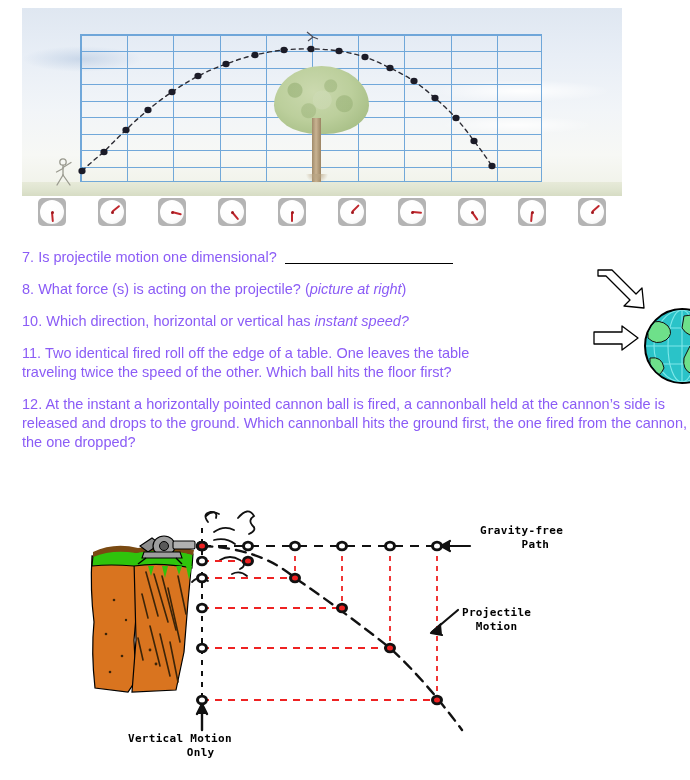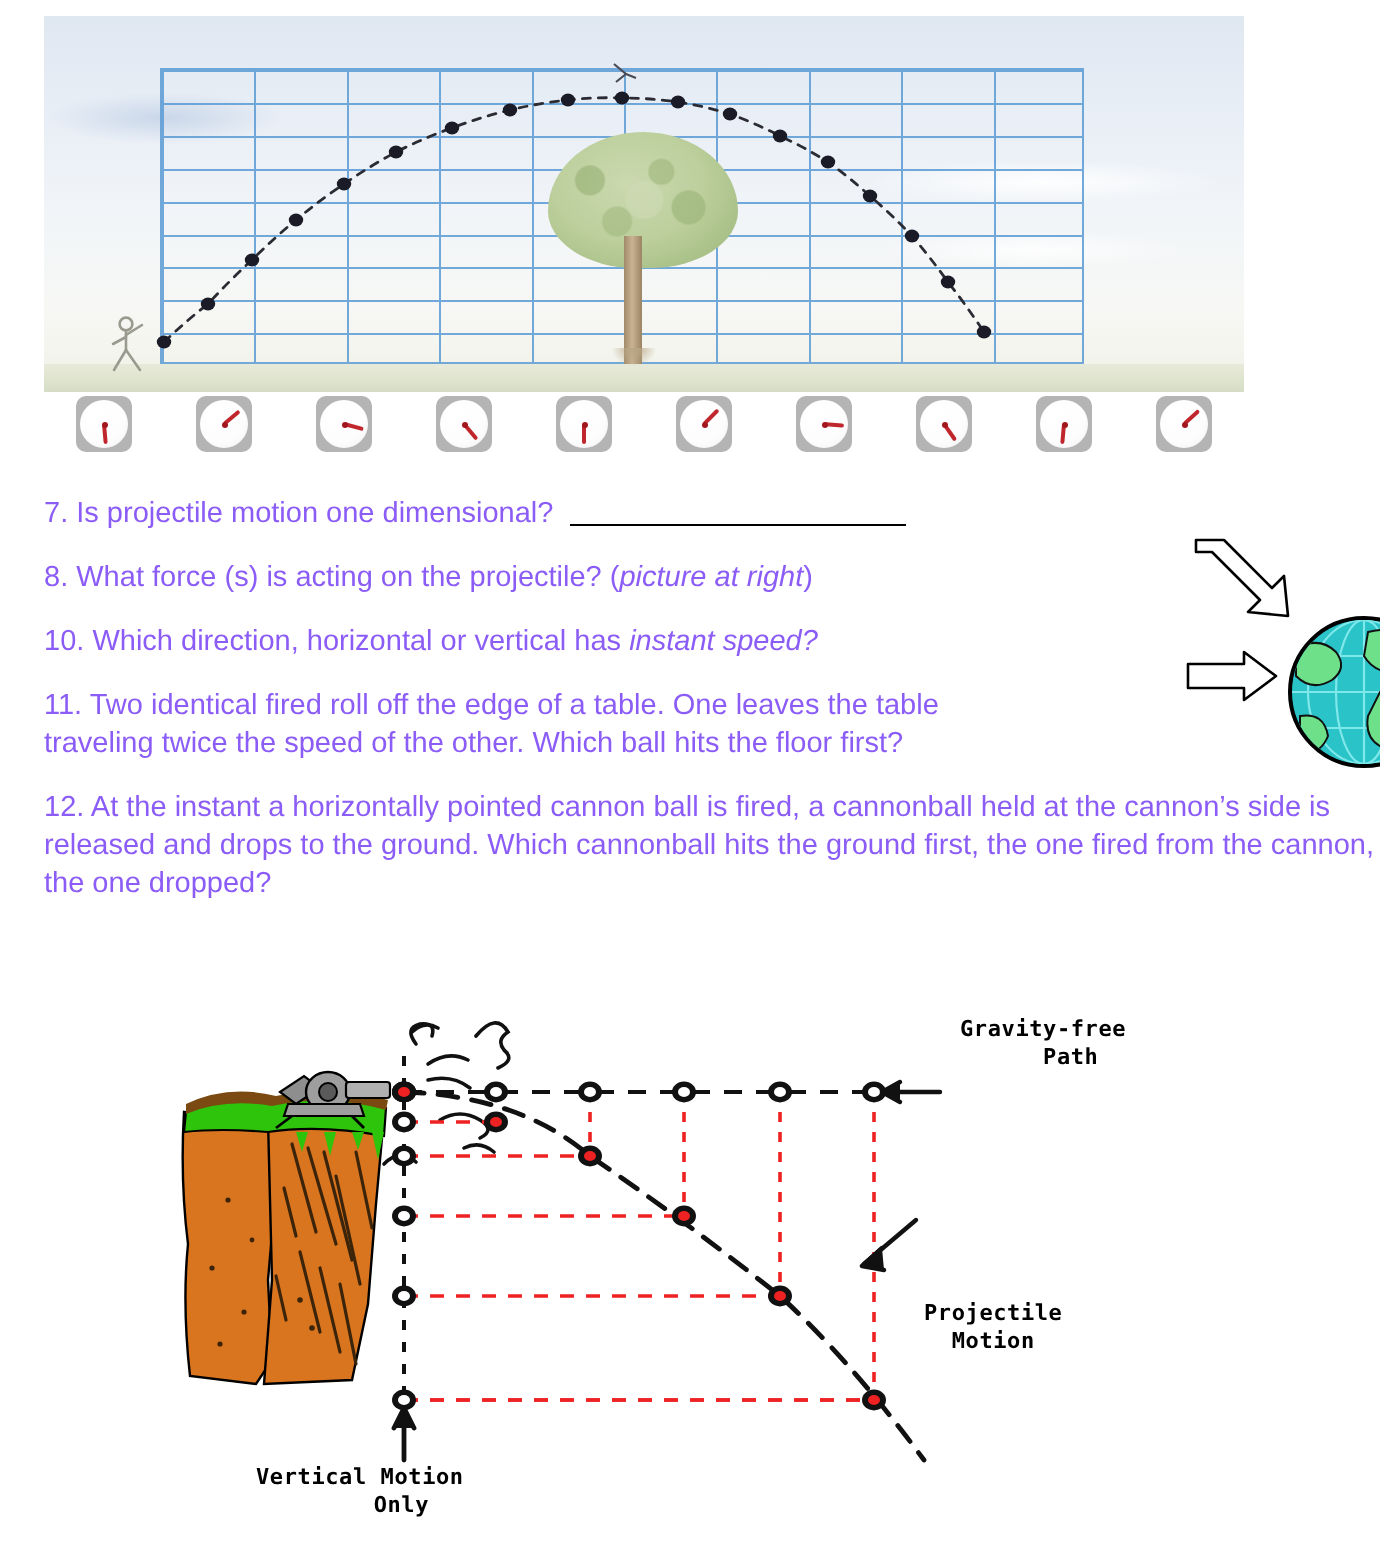--- a/index.html
+++ b/index.html
@@ -236,22 +236,22 @@
     position: absolute;
     font-family: "DejaVu Sans Mono", monospace;
     font-size: 11px;
     font-weight: bold;
     line-height: 14px;
     color: #000;
     text-align: center;
     white-space: pre;
     letter-spacing: .3px;
   }
-  #label-gravity-free { left: 400px; top: 10px; }
-  #label-projectile   { left: 382px; top: 108px; text-align: left; margin-top: 44px; }
+  #label-gravity-free { left: 400px; top: 26px; }
+  #label-projectile   { left: 382px; top: 108px; text-align: left; }
   #label-vertical     { left: 48px;  top: 234px; }
 </style>
 </head>
 <body>
 
 <div id="projectile-figure">
   <div id="sky-haze-1"></div>
   <div id="sky-haze-2"></div>
   <div id="sky-haze-3"></div>
   <div id="ground-line"></div>

